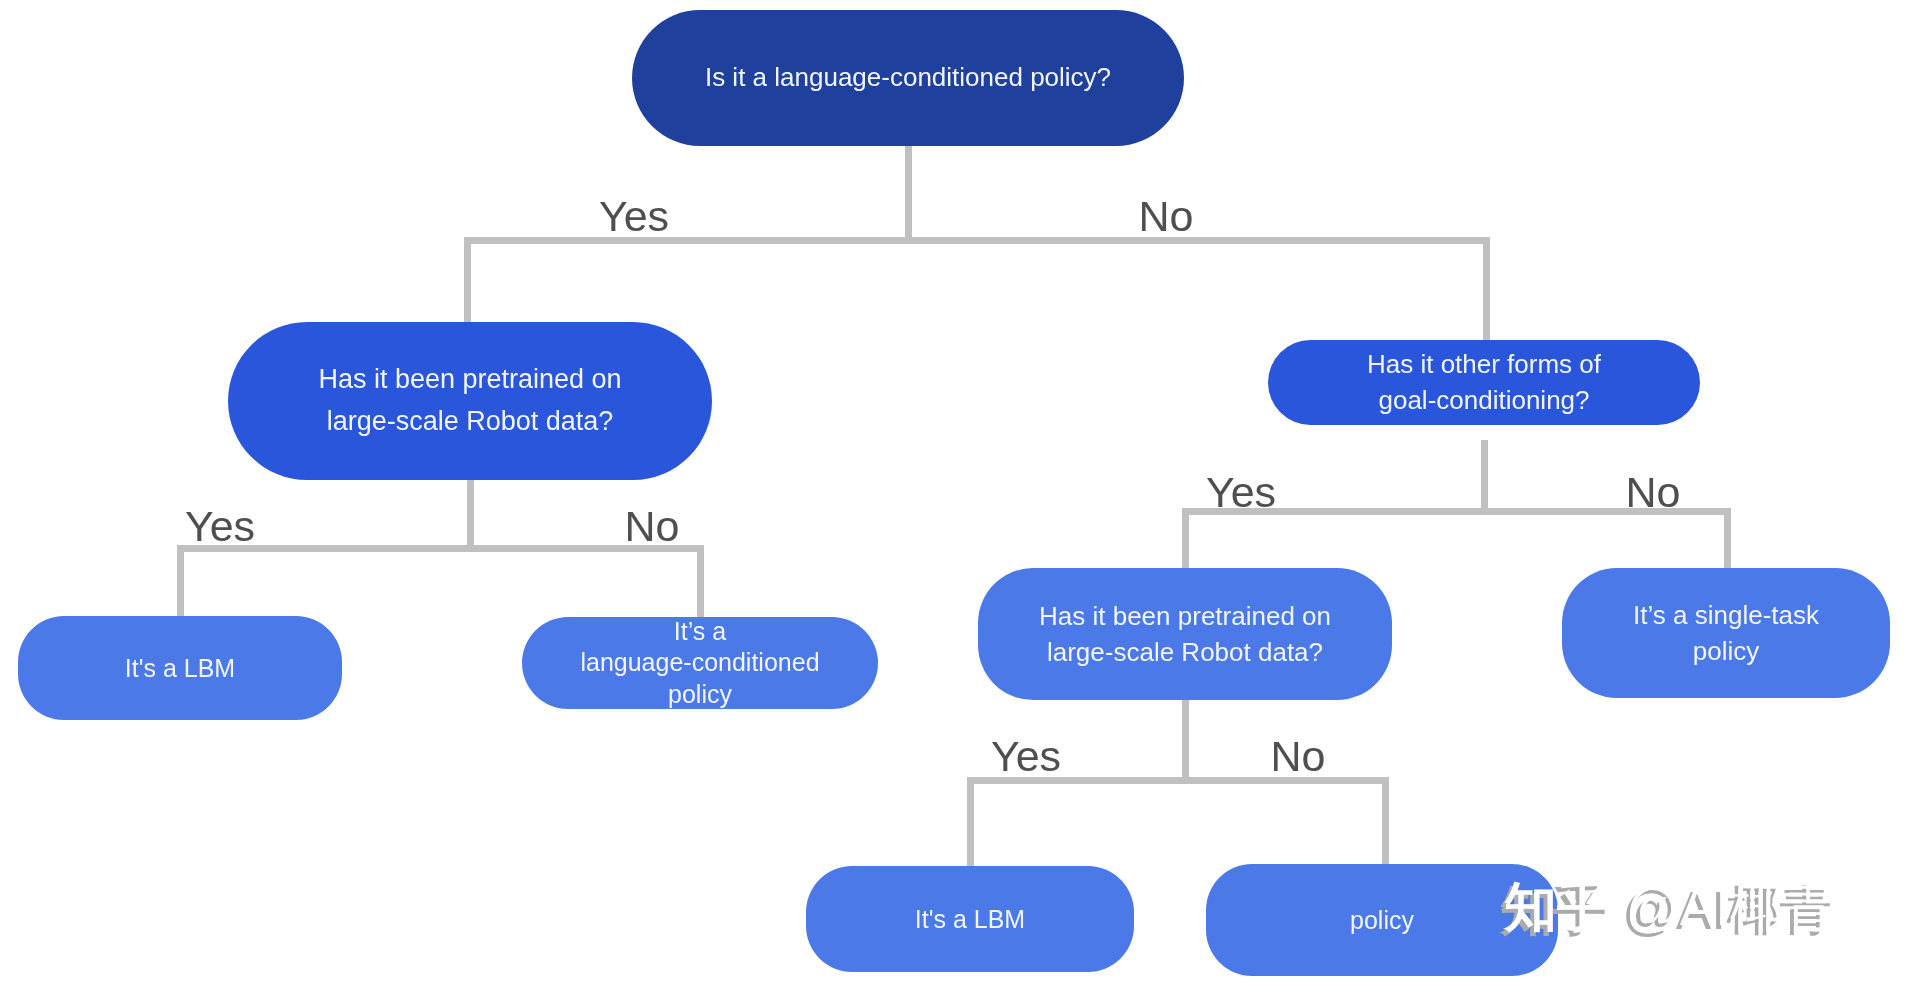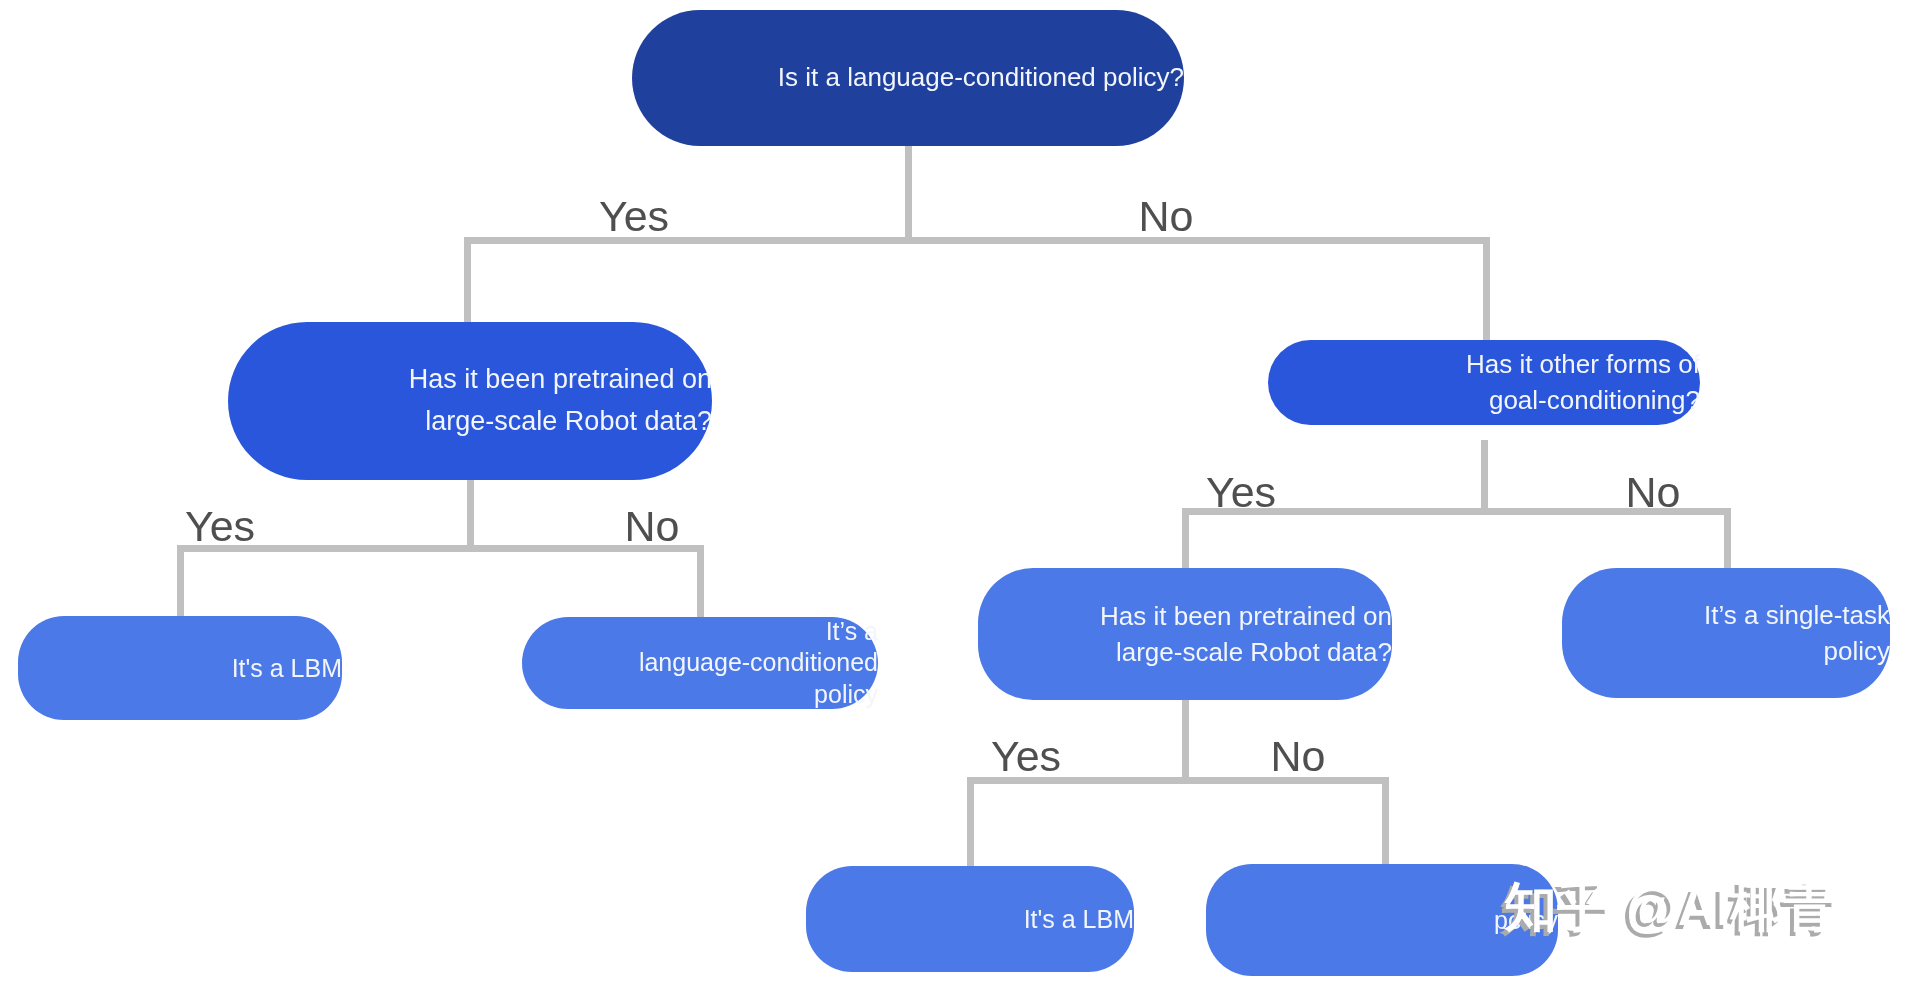--- a/index.html
+++ b/index.html
@@ -26,21 +26,21 @@
   .v-right-no    {left:1724px;top:508px; width:7px;    height:65px;}
   .v-q3          {left:1182px;top:695px; width:7px;    height:89px;}
   .h-bottom      {left:967px; top:777px; width:422px;  height:7px;}
   .v-bot-yes     {left:967px; top:777px; width:7px;    height:94px;}
   .v-bot-no      {left:1382px;top:777px; width:7px;    height:94px;}
 
   
   .node{
     position:absolute;
     display:flex;flex-direction:column;
-    align-items:flex-end;justify-content:center;
+    align-items:center;justify-content:center;
     text-align:center;
     color:var(--node-text,#f2f6fc);
     z-index:2;
   }
   .node-root{background:var(--root-node,#20409e);}
   .node-q{background:var(--question-node,#2a56db);}
   .node-leaf{background:var(--leaf-node,#4b79e8);}
 
   .n-root   {left:632px; top:10px;  width:552px;height:136px;border-radius:68px;font-size:26px;line-height:1.3;}
   .n-qleft  {left:228px; top:322px; width:484px;height:158px;border-radius:79px;font-size:27px;line-height:1.55;}
@@ -71,21 +71,21 @@
   .el-bot-no   {left:1298px;top:732px;}
 
   
   .watermark{
     position:absolute;left:1504px;top:872px;
     font-size:53px;color:#ffffff;
     text-shadow:-4px 4px 0 var(--watermark-gray,#ababab);
     z-index:5;white-space:nowrap;
   }
   .watermark .brand{font-weight:700;}
-  .watermark .handle{font-weight:700;margin-left:16px;margin-top:28px;}
+  .watermark .handle{font-weight:400;margin-left:16px;margin-top:28px;}
 </style>
 </head>
 <body>
 
 <div class="canvas">
 
   <div class="line v-root"></div>
   <div class="line h-top"></div>
   <div class="line v-root-yes"></div>
   <div class="line v-root-no"></div>

